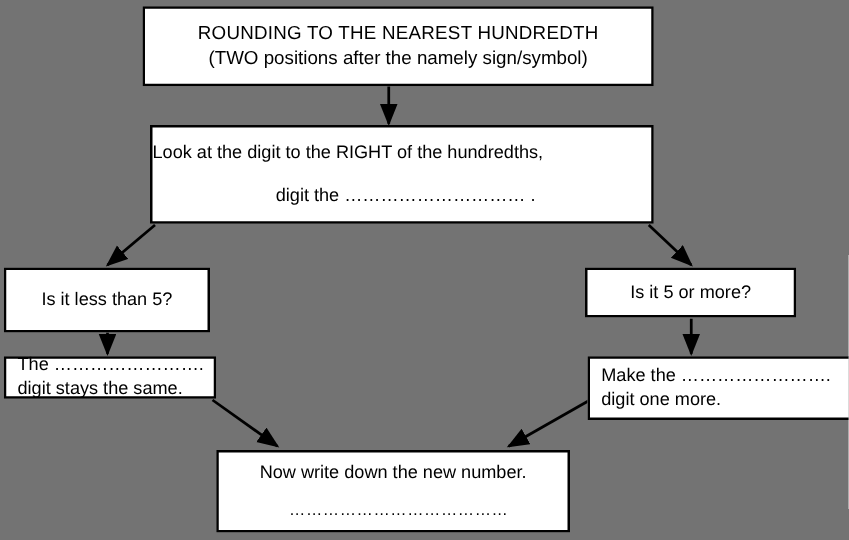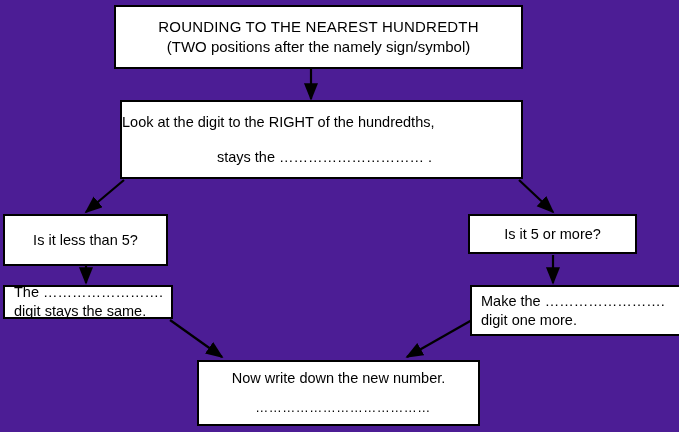--- a/index.html
+++ b/index.html
@@ -4,21 +4,21 @@
 <style>
   html, body {
     margin: 0;
     padding: 0;
     background: #ffffff;
   }
   #canvas {
     position: relative;
     width: 679px;
     height: 432px;
-    background: #4c1d95;
+    background: #737373;
     overflow: hidden;
     font-family: "Liberation Sans", sans-serif;
     color: #000000;
   }
   .box {
     position: absolute;
     box-sizing: border-box;
     border: 2px solid #000000;
     background: #ffffff;
     display: flex;
@@ -61,21 +61,21 @@
     left: 3px; top: 285px; width: 170px; height: 34px;
     font-size: 14.5px; line-height: 19px;
   }
   #box-onemore {
     left: 470px; top: 285px; width: 214px; height: 51px;
     font-size: 14.5px; line-height: 19px;
   }
 
   #box-write {
     left: 173px; top: 360px; width: 283px; height: 66px;
-    font-size: 14.5px; line-height: 20px; margin-left: 24px;
+    font-size: 14.5px; line-height: 20px;
   }
   #box-write .line.l1 { text-align: center; padding-left: 0; }
   #box-write .line.spacer { height: 10px; }
   #box-write .line.l2 { text-align: center; font-size: 13px; letter-spacing: 0.5px; }
 
   svg#arrows {
     position: absolute;
     left: 0; top: 0;
     width: 679px;
     height: 432px;
@@ -125,21 +125,21 @@
   </svg>
 
   <div class="box center" id="box-title">
     <span class="line l1">ROUNDING TO THE NEAREST HUNDREDTH</span>
     <span class="line l2">(TWO positions after the namely sign/symbol)</span>
   </div>
 
   <div class="box left" id="box-look">
     <span class="line l1">Look at the digit to the RIGHT of the hundredths,</span>
     <span class="line spacer"></span>
-    <span class="line l2">stays the ………………………… .</span>
+    <span class="line l2">digit the ………………………… .</span>
   </div>
 
   <div class="box center" id="box-less">
     <span class="line">Is it less than 5?</span>
   </div>
 
   <div class="box center" id="box-more">
     <span class="line">Is it 5 or more?</span>
   </div>
 

